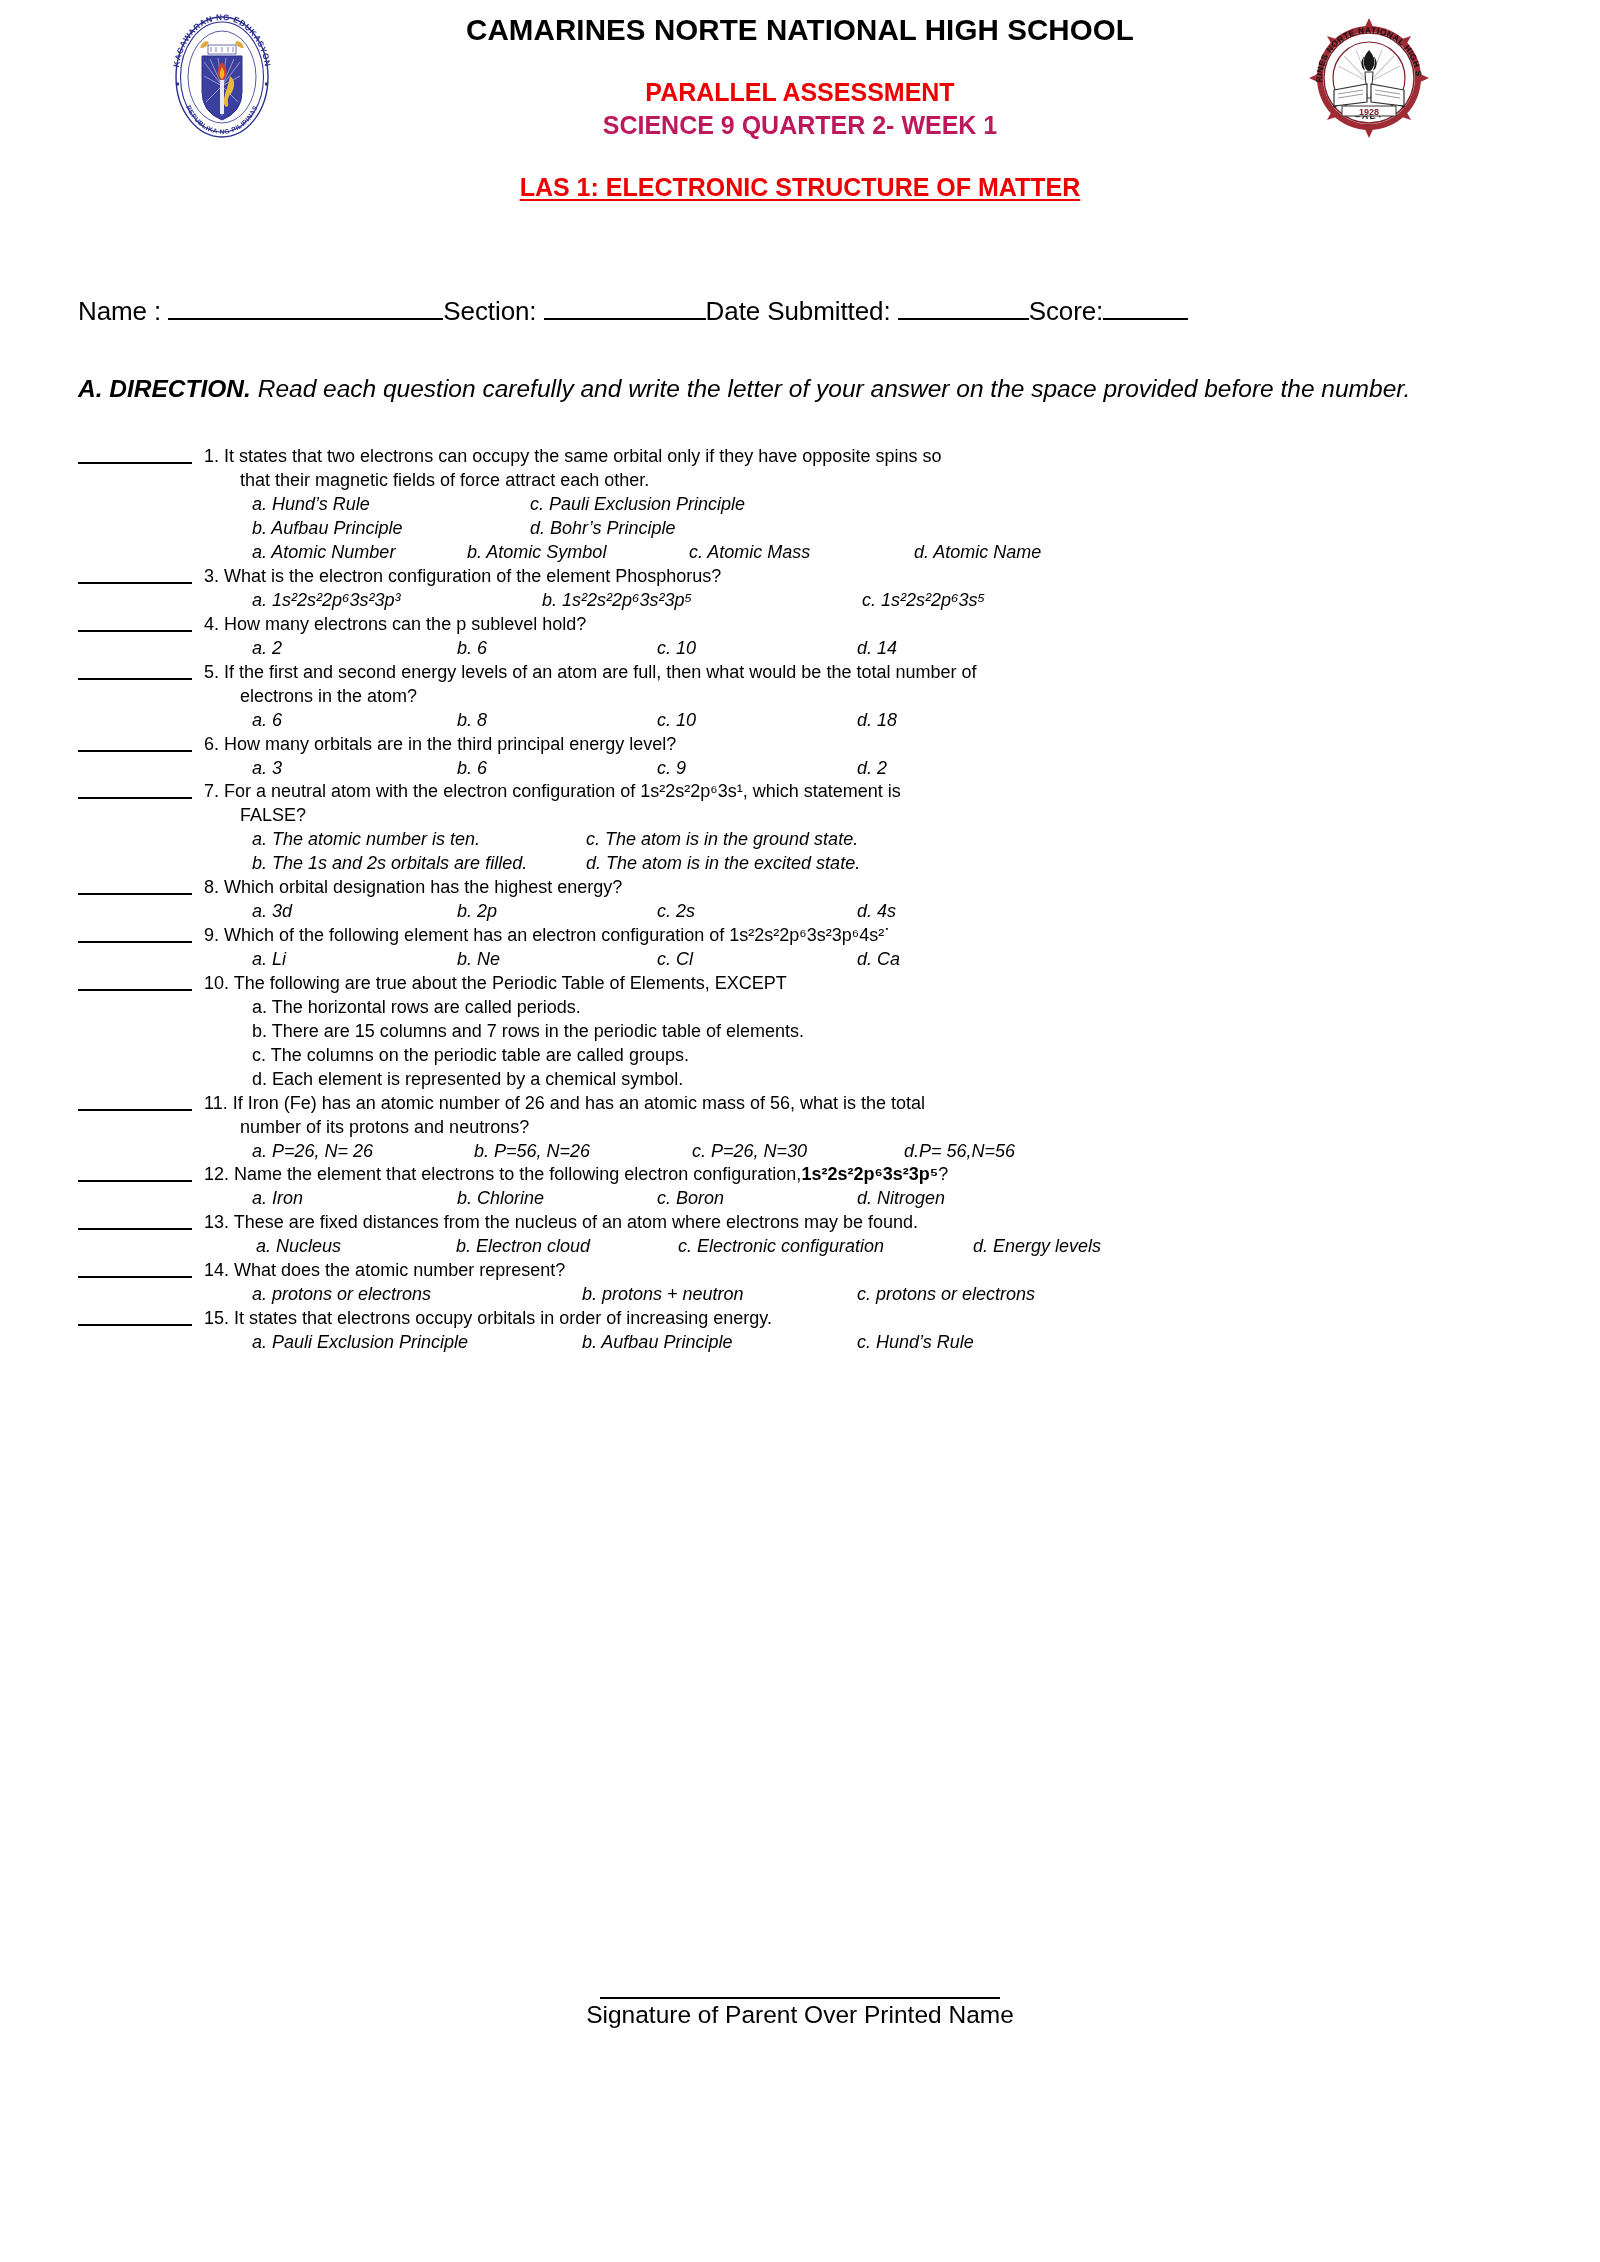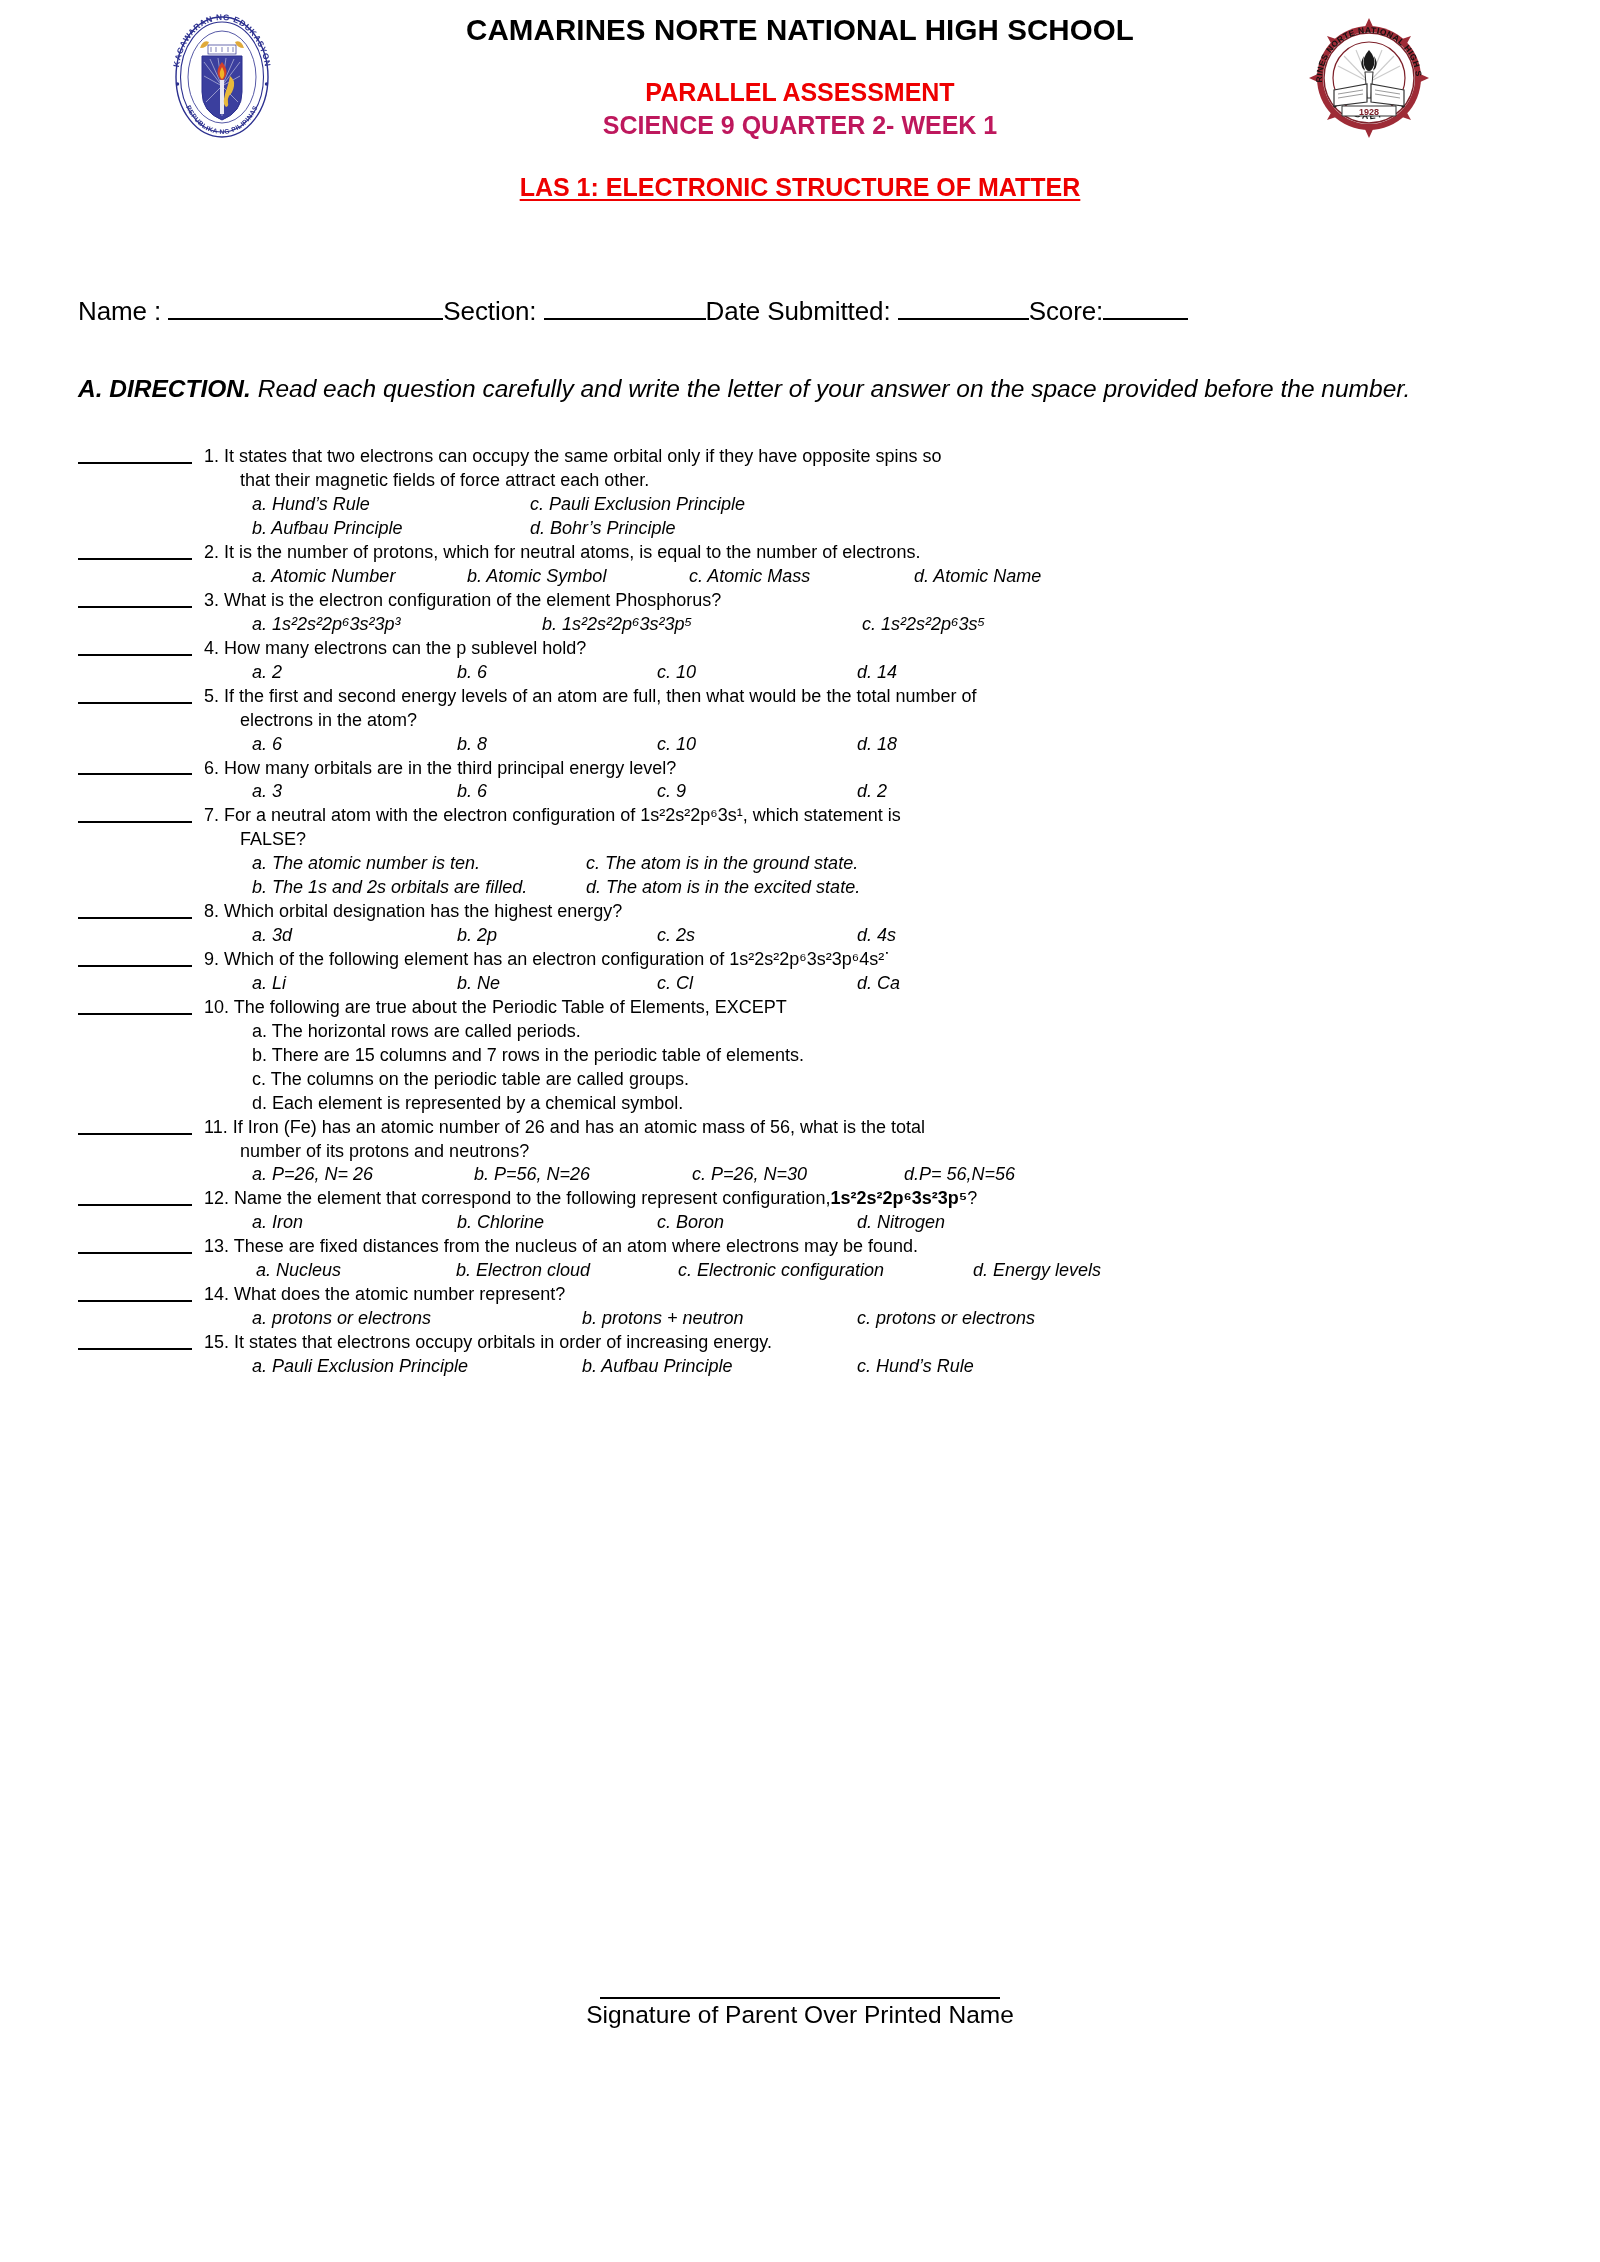--- a/index.html
+++ b/index.html
@@ -323,24 +323,20 @@
         <span class="opt" style="width:278px">a. Hund’s Rule</span>
         <span class="opt">c. Pauli Exclusion Principle</span>
       </div>
       <div class="opts">
         <span class="opt" style="width:278px">b. Aufbau Principle</span>
         <span class="opt">d. Bohr’s Principle</span>
       </div>
     </div>
 
     <div class="qblock">
-      <div class="qline">
-        <span class="ansblank">&nbsp;</span>
-        <span class="qtext"><span>2.</span> <span>It is the number of protons, which for neutral atoms, is equal to the number of electrons.</span></span>
-      </div>
       <div class="opts">
         <span class="opt" style="width:215px">a. Atomic Number</span>
         <span class="opt" style="width:222px">b. Atomic Symbol</span>
         <span class="opt" style="width:225px">c. Atomic Mass</span>
         <span class="opt">d. Atomic Name</span>
       </div>
     </div>
 
     <div class="qblock">
       <div class="qline">
@@ -457,21 +453,21 @@
         <span class="opt" style="width:222px">a. P=26, N= 26</span>
         <span class="opt" style="width:218px">b. P=56, N=26</span>
         <span class="opt" style="width:212px">c. P=26, N=30</span>
         <span class="opt">d.P= 56,N=56</span>
       </div>
     </div>
 
     <div class="qblock">
       <div class="qline">
         <span class="ansblank">&nbsp;</span>
-        <span class="qtext"><span>12.</span> <span>Name the element that correspond to the following represent configuration,</span><span class="bold">1s²2s²2p⁶3s²3p⁵</span><span>?</span></span>
+        <span class="qtext"><span>12.</span> <span>Name the element that electrons to the following electron configuration,</span><span class="bold">1s²2s²2p⁶3s²3p⁵</span><span>?</span></span>
       </div>
       <div class="opts">
         <span class="opt" style="width:205px">a. Iron</span>
         <span class="opt" style="width:200px">b. Chlorine</span>
         <span class="opt" style="width:200px">c. Boron</span>
         <span class="opt">d. Nitrogen</span>
       </div>
     </div>
 
     <div class="qblock">

